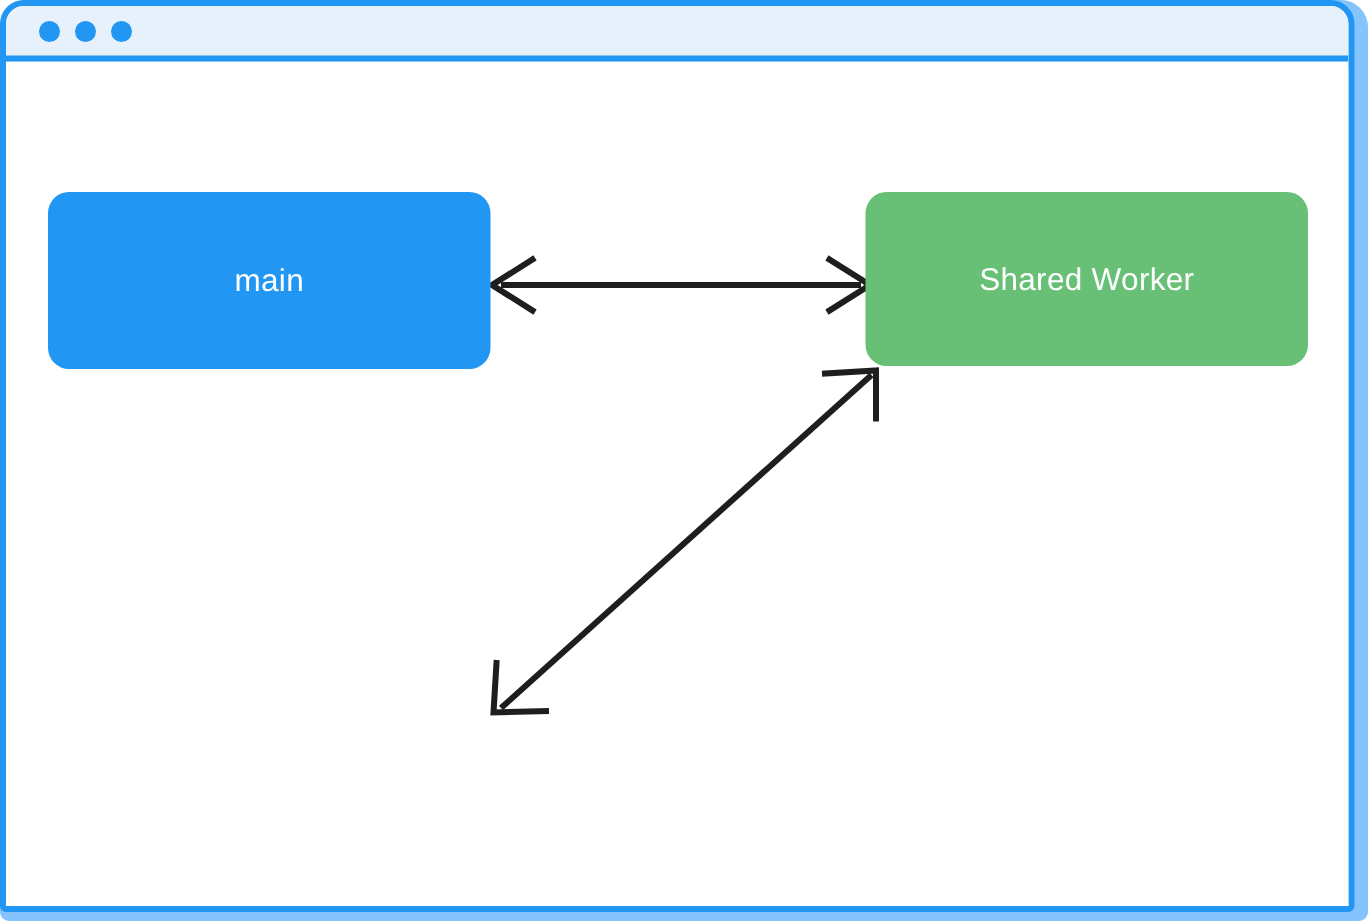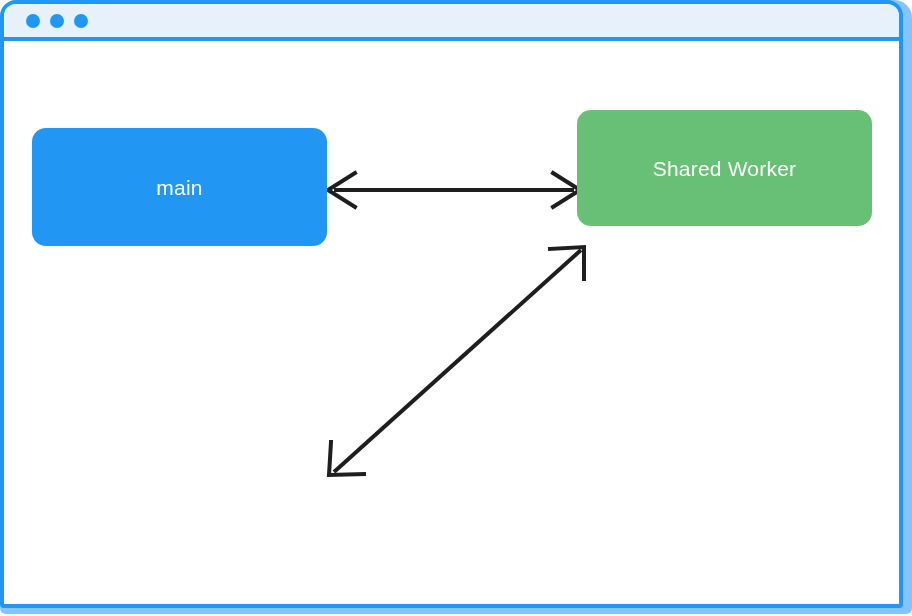--- a/index.html
+++ b/index.html
@@ -118,21 +118,21 @@
   #node-other {
     left: 28px;
     top: 366px;
     width: 295px;
     height: 118px;
     background: #2196f3;
   }
 
   #node-shared-worker {
     left: 573px;
-    top: 65px;
+    top: 83px;
     width: 295px;
     height: 116px;
     background: #68c077;
   }
 
   .edge-layer {
     position: absolute;
     left: 0;
     top: 0;
     width: 895px;

